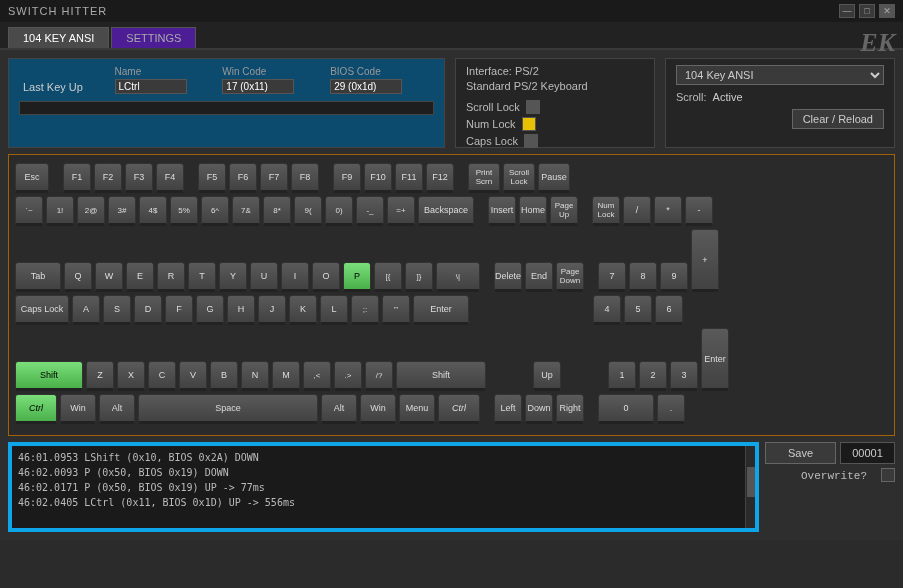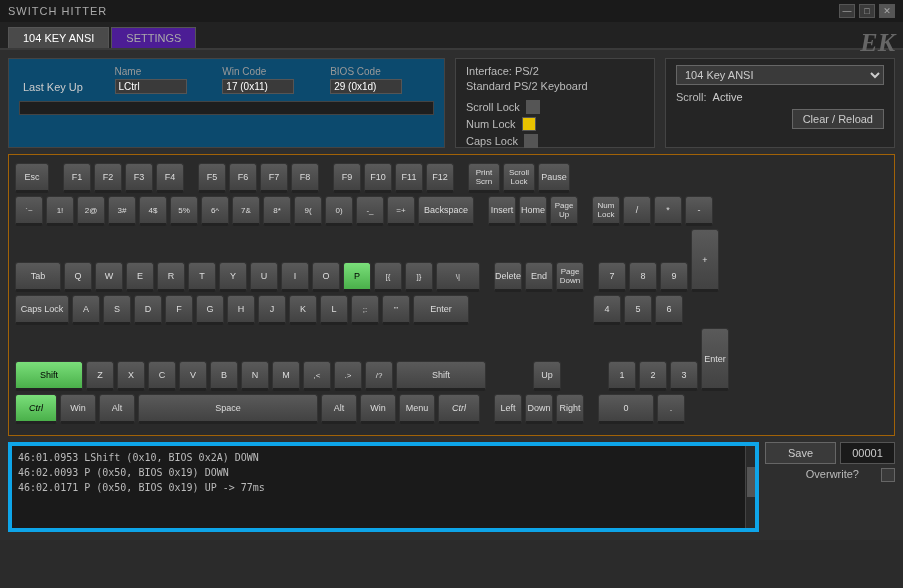--- a/index.html
+++ b/index.html
@@ -298,25 +298,26 @@
       background: #1a1a1a;
       border: 1px solid #555;
       color: #ccc;
       padding: 4px 6px;
       font-size: 11px;
       width: 55px;
       text-align: center;
     }
     .overwrite-row {
       display: flex;
-      align-items: flex-start;
-      gap: 22px;
+      align-items: flex-end;
+      gap: 14px;
       font-size: 11px;
       color: #bbb;
       justify-content: flex-end;
+      font-family: Liberation Mono, monospace;
     }
     .overwrite-checkbox {
       width: 14px;
       height: 14px;
       background: #3a3a3a;
       border: 1px solid #666;
     }
 
     
     .ek-logo {
@@ -566,20 +567,21 @@
       </div>
 
     </div>
 
     <div class="log-section">
       <div class="log-box">
         <div class="log-content">
           <div>46:01.0953 LShift (0x10, BIOS 0x2A) DOWN</div>
           <div>46:02.0093 P (0x50, BIOS 0x19) DOWN</div>
           <div>46:02.0171 P (0x50, BIOS 0x19) UP -&gt; 77ms</div>
+          <div>46:02.0405 LCtrl (0x11, BIOS 0x1D) UP -&gt; 556ms</div>
         </div>
         <div class="log-scrollbar">
           <div class="log-scrollbar-thumb"></div>
         </div>
       </div>
 
       <div class="save-panel">
         <div class="save-row">
           <button class="save-btn">Save</button>
           <div class="save-num">00001</div>

